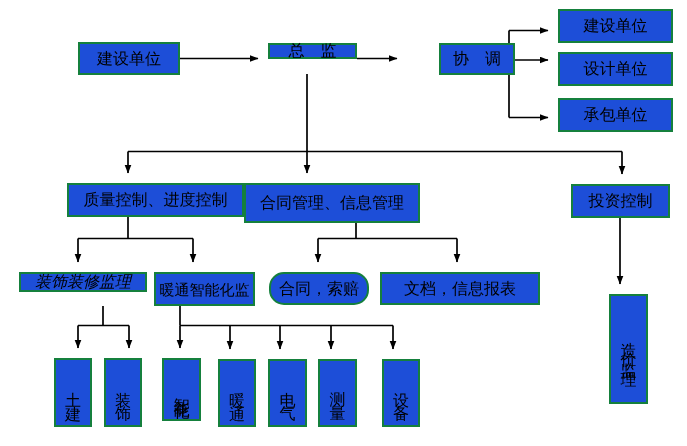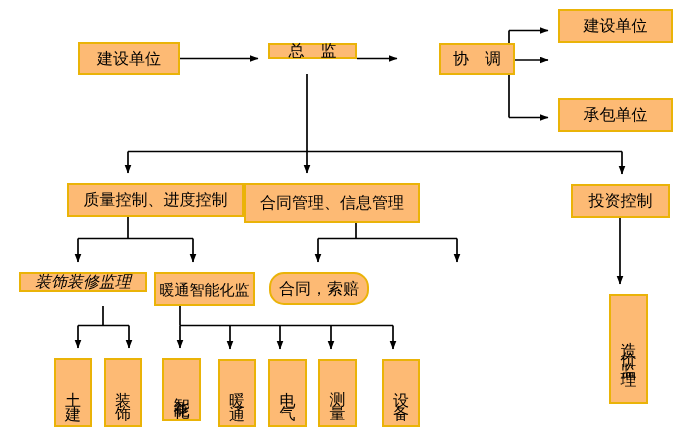--- a/index.html
+++ b/index.html
@@ -13,22 +13,22 @@
     overflow: hidden;
   }
   .wires {
     position: absolute;
     left: 0; top: 0;
     width: 687px; height: 446px;
   }
   .box {
     position: absolute;
     box-sizing: border-box;
-    border: 2px solid #eab308;
-    background: #fdba74;
+    border: 2px solid #15803d;
+    background: #1d4ed8;
     display: flex;
     align-items: center;
     justify-content: center;
     font-size: 16px;
     line-height: 1;
     white-space: pre;
   }
   .vbox {
     writing-mode: vertical-rl;
     text-orientation: upright;
@@ -90,29 +90,31 @@
 
       <path d="M620,218 L620,284" marker-end="url(#arr)"></path>
     </g>
   </svg>
 
   <div class="box" style="left:78px; top:42px; width:102px; height:33px;">建设单位</div>
   <div class="box" style="left:268px; top:43px; width:89px; height:16px;">总　监</div>
   <div class="box" style="left:407px; top:43px; width:76px; height:32px;margin-left:32px;">协　调</div>
 
   <div class="box" style="left:558px; top:9px; width:115px; height:34px;">建设单位</div>
+  <div class="box" style="left:558px; top:52px; width:115px; height:34px;">设计单位</div>
   <div class="box" style="left:558px; top:98px; width:115px; height:34px;">承包单位</div>
 
   <div class="box" style="left:67px; top:183px; width:177px; height:34px;">质量控制、进度控制</div>
   <div class="box" style="left:244px; top:183px; width:176px; height:40px;">合同管理、信息管理</div>
   <div class="box" style="left:571px; top:184px; width:99px; height:34px;">投资控制</div>
 
   <div class="box" style="left:19px; top:272px; width:128px; height:20px;font-style:italic;">装饰装修监理</div>
   <div class="box small" style="left:154px; top:272px; width:101px; height:34px;">暖通智能化监</div>
   <div class="box" style="left:269px; top:272px; width:100px; height:33px;border-radius:15px;">合同，索赔</div>
+  <div class="box" style="left:380px; top:272px; width:160px; height:33px;">文档，信息报表</div>
 
   <div class="box vbox" style="left:54px; top:358px; width:38px; height:69px;">土建</div>
   <div class="box vbox" style="left:104px; top:358px; width:38px; height:69px;">装饰</div>
   <div class="box vbox vbox3" style="left:162px; top:358px; width:39px; height:63px;">智能化</div>
   <div class="box vbox" style="left:218px; top:359px; width:38px; height:68px;">暖通</div>
   <div class="box vbox" style="left:268px; top:359px; width:39px; height:68px;">电气</div>
   <div class="box vbox" style="left:318px; top:359px; width:39px; height:68px;">测量</div>
   <div class="box vbox" style="left:382px; top:359px; width:38px; height:68px;">设备</div>
 
   <div class="box vbox vbox4" style="left:609px; top:294px; width:39px; height:110px;">造价监理</div>

